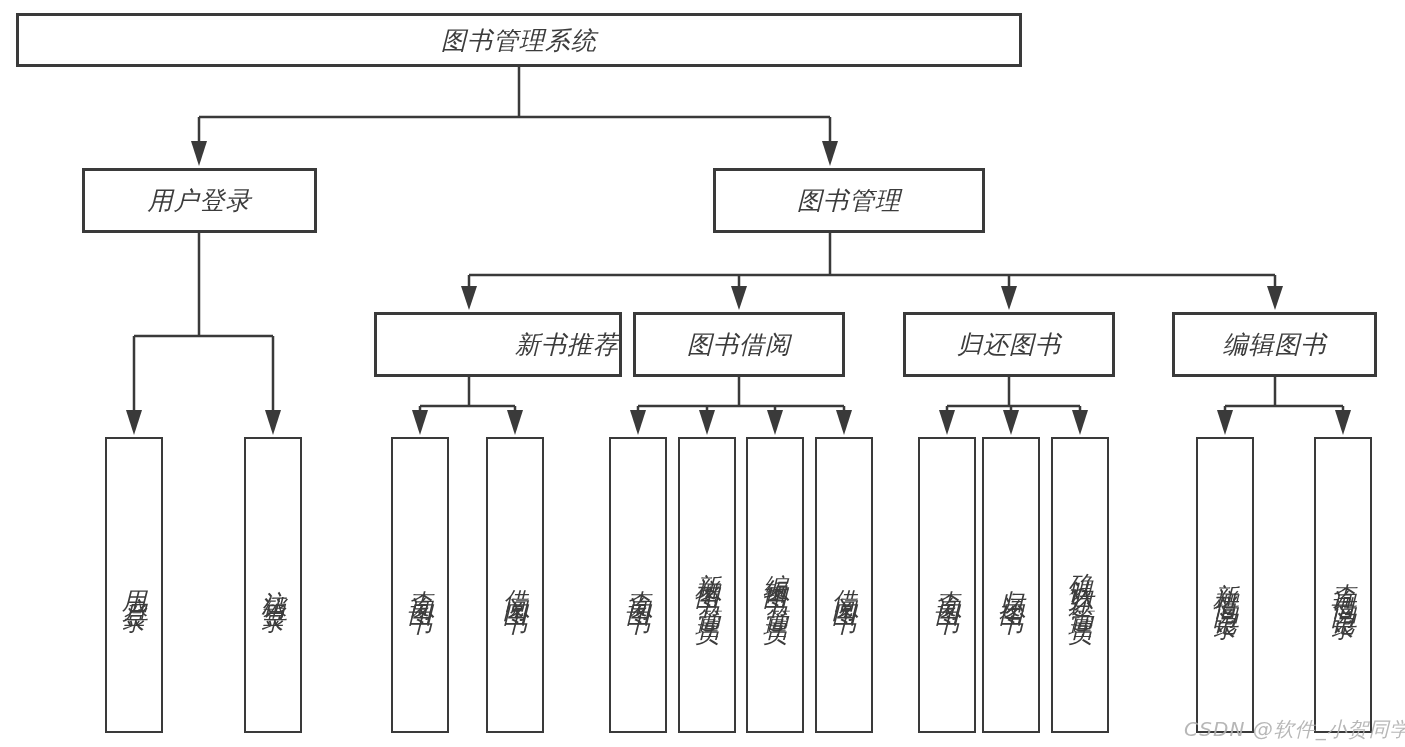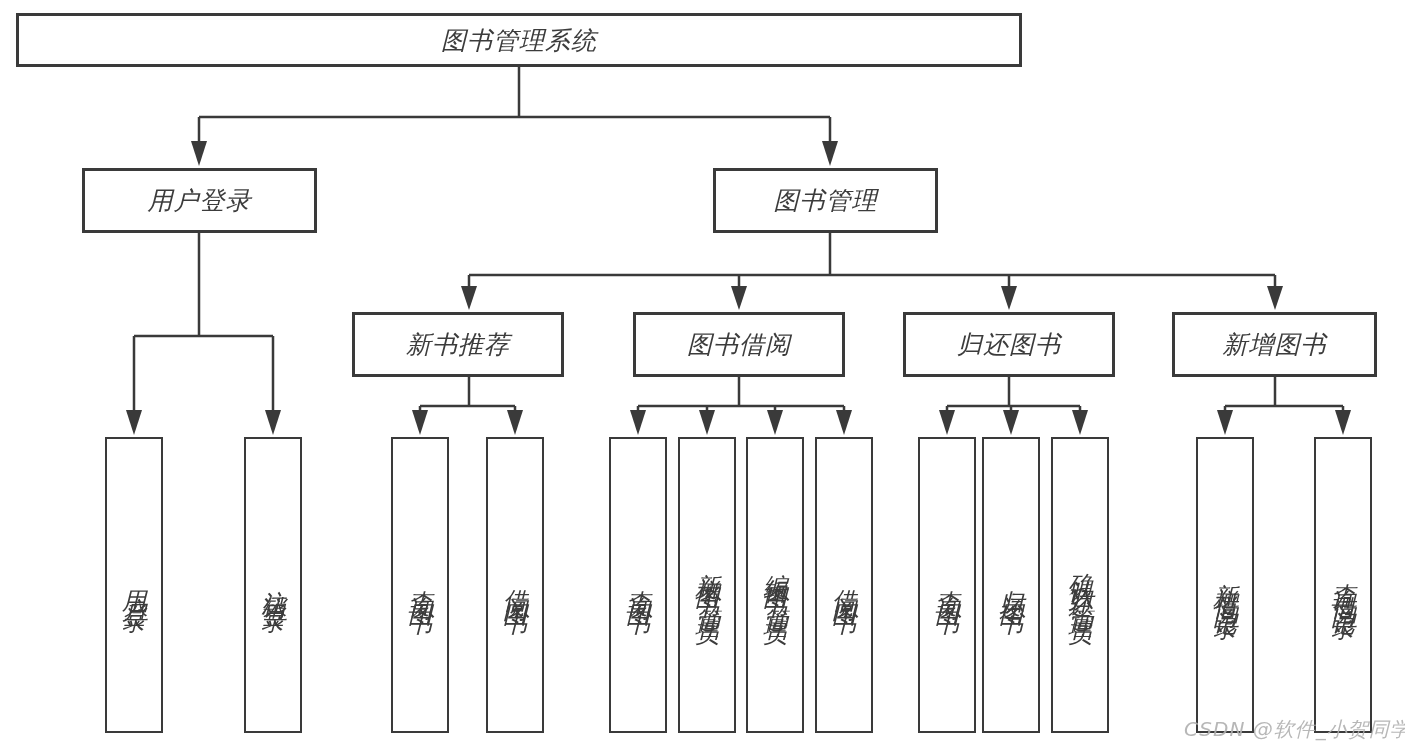--- a/index.html
+++ b/index.html
@@ -102,35 +102,35 @@
     </g>
   </svg>
 
   <div class="node" style="left:16px; top:13px; width:1006px; height:54px;">
     <span>图书管理系统</span>
   </div>
 
   <div class="node" style="left:82px; top:168px; width:235px; height:65px;">
     <span>用户登录</span>
   </div>
-  <div class="node" style="left:713px; top:168px; width:225px; height:65px;">
+  <div class="node" style="left:713px; top:168px; width:272px; height:65px;">
     <span>图书管理</span>
   </div>
 
-  <div class="node" style="left:352px; top:312px; width:212px; height:65px;">
+  <div class="node" style="left:374px; top:312px; width:248px; height:65px;justify-content:flex-end;">
     <span>新书推荐</span>
   </div>
   <div class="node" style="left:633px; top:312px; width:212px; height:65px;">
     <span>图书借阅</span>
   </div>
   <div class="node" style="left:903px; top:312px; width:212px; height:65px;">
     <span>归还图书</span>
   </div>
   <div class="node" style="left:1172px; top:312px; width:205px; height:65px;">
-    <span>新增图书</span>
+    <span>编辑图书</span>
   </div>
 
   <div class="node leaf" style="left:105px; top:437px; width:58px; height:296px;">
     <span class="vtext">用户登录</span>
   </div>
   <div class="node leaf" style="left:244px; top:437px; width:58px; height:296px;">
     <span class="vtext">注销登录</span>
   </div>
 
   <div class="node leaf" style="left:391px; top:437px; width:58px; height:296px;">

